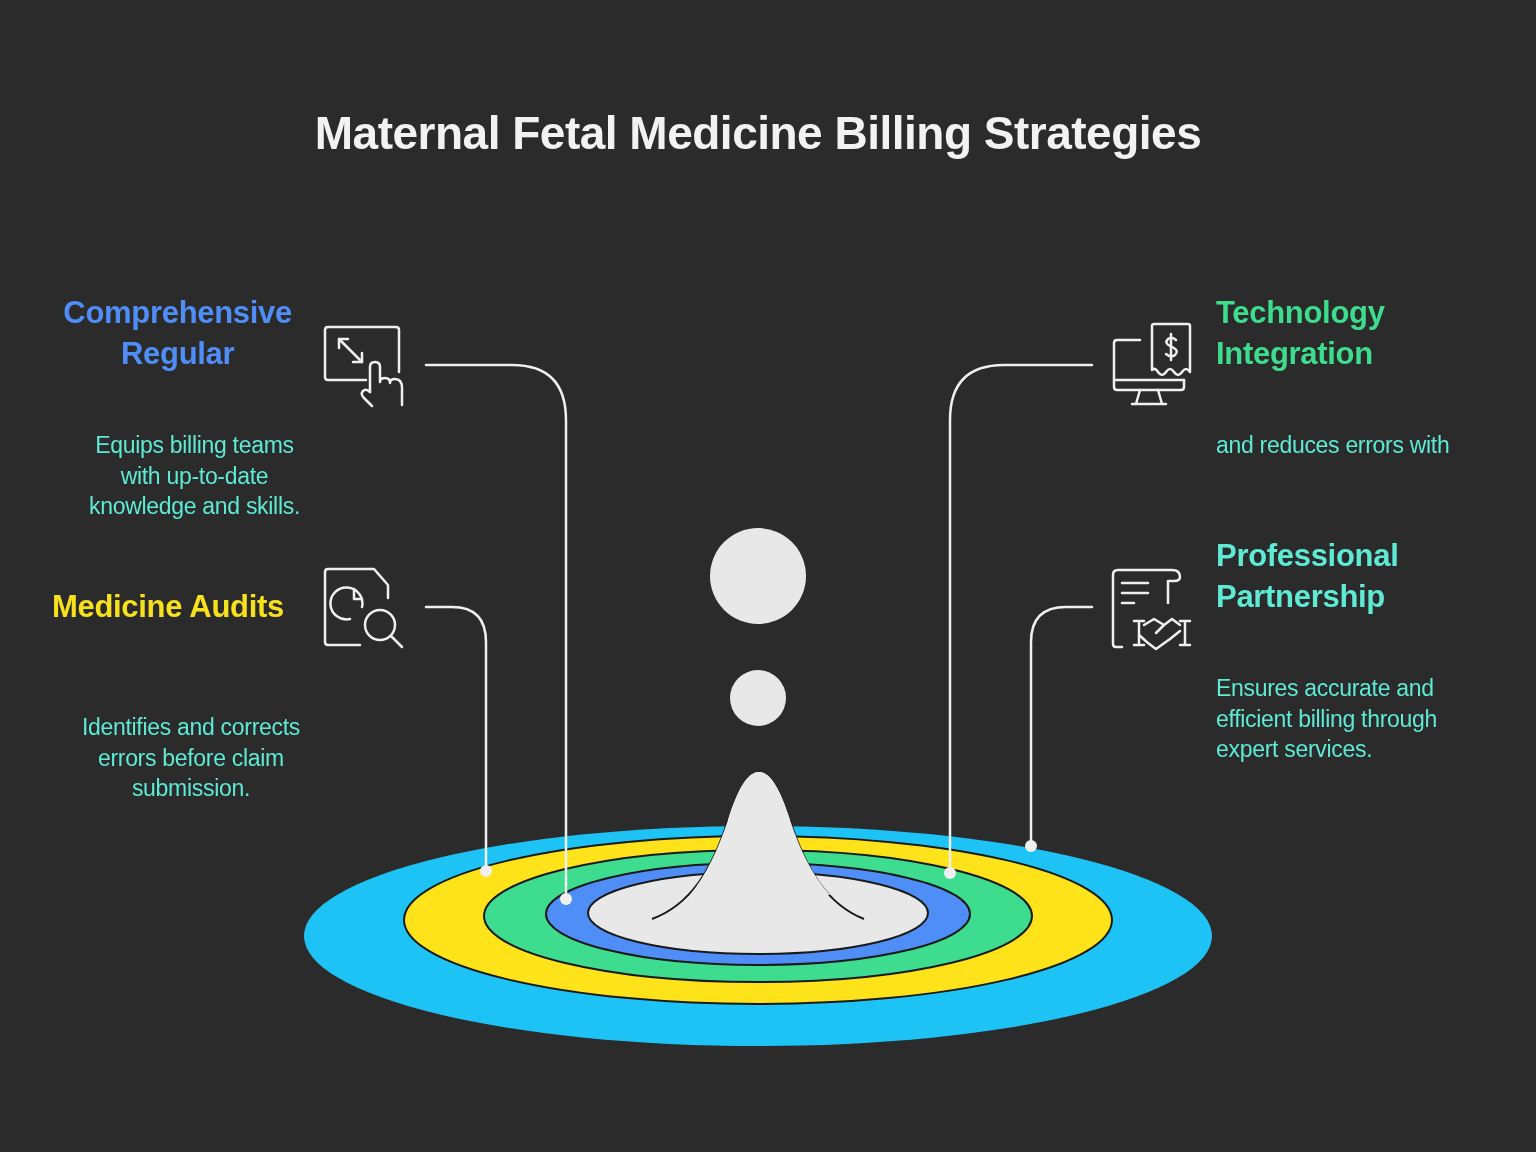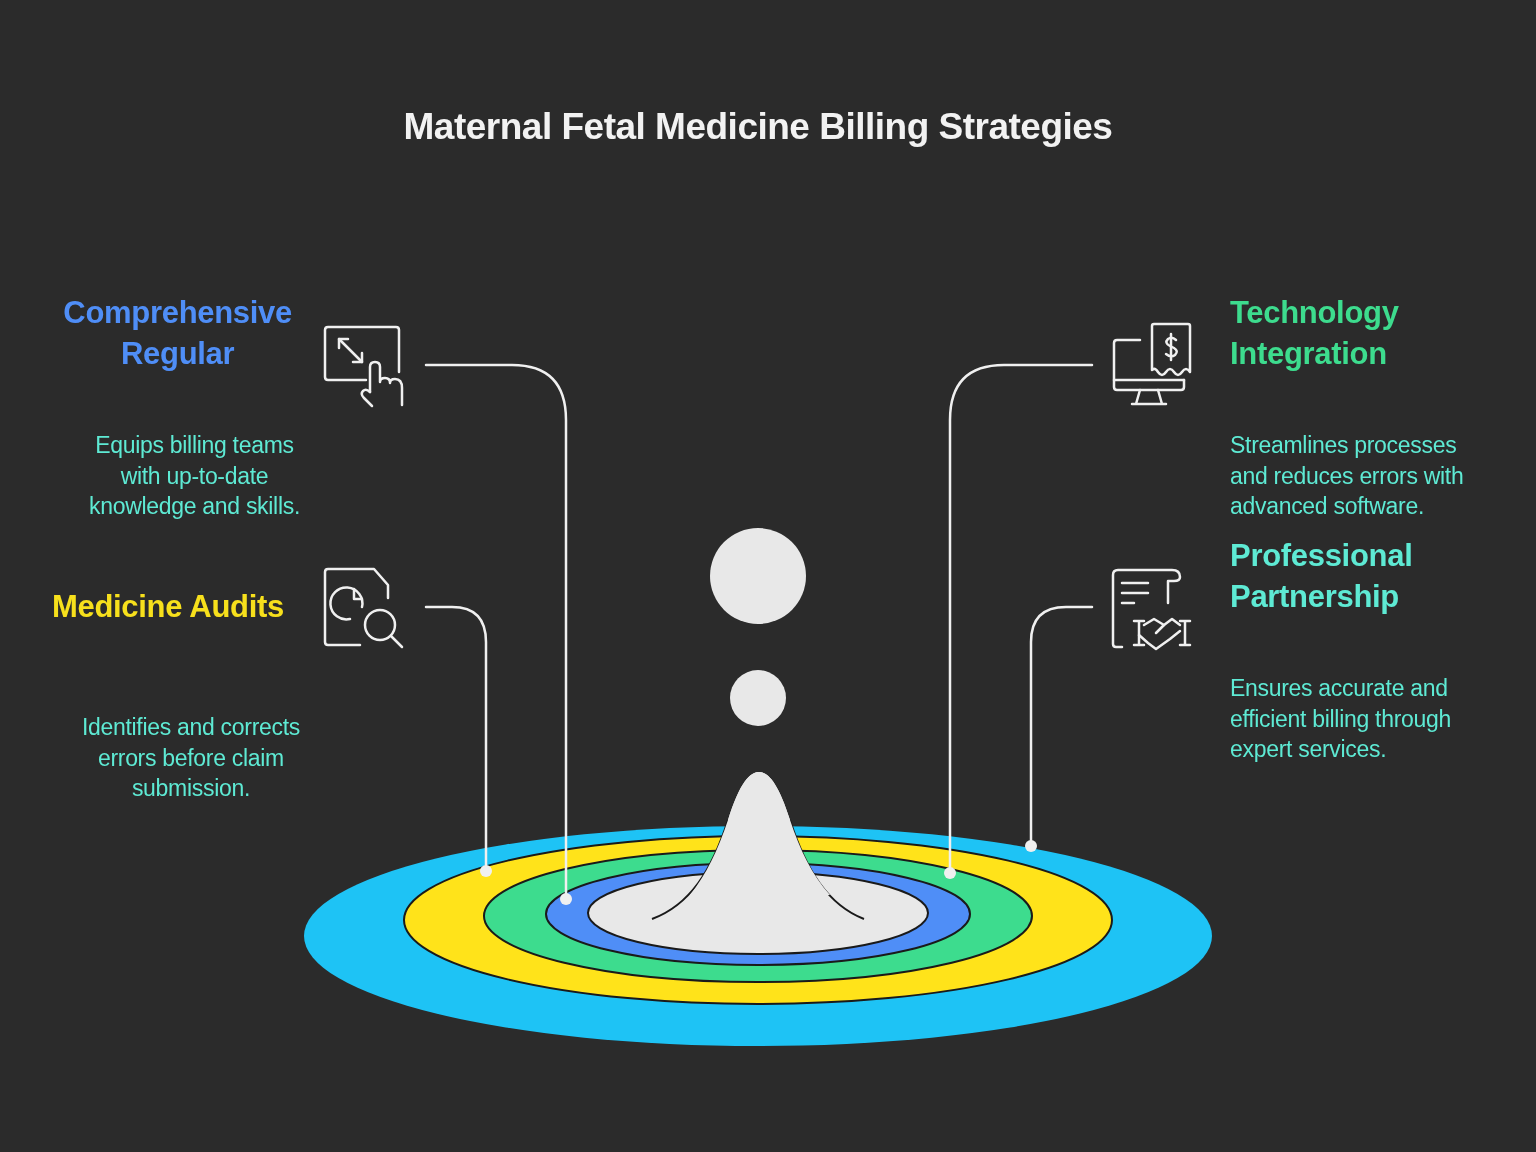--- a/index.html
+++ b/index.html
@@ -14,21 +14,21 @@
       overflow: hidden;
       font-family: "Liberation Sans", "DejaVu Sans", sans-serif;
     }
     .title {
       position: absolute;
       top: 106px;
       left: 0;
       width: 1516px;
       text-align: center;
       color: #f2f2f2;
-      font-size: 37px;
+      font-size: 46px;
       font-weight: bold;
       letter-spacing: -0.5px;
     }
     .diagram-svg {
       position: absolute;
       left: 0;
       top: 0;
     }
     .heading {
       position: absolute;
@@ -38,21 +38,21 @@
       letter-spacing: -0.3px;
     }
     .desc {
       position: absolute;
       color: #5eead4;
       font-size: 23px;
       line-height: 30.5px;
       letter-spacing: -0.3px;
     }
     .left { text-align: center; }
-    .right { text-align: left; margin-left: 14px; }
+    .right { text-align: left; }
     .icon {
       position: absolute;
       width: 110px;
       height: 110px;
     }
   </style>
 </head>
 <body>
 
 <div class="title">Maternal Fetal Medicine Billing Strategies</div>
@@ -129,23 +129,21 @@
     </g>
   </svg>
 </div>
 
 <div>
   <div class="heading right" style="left:1216px; top:292px; color:#3ddc8e;">
     <div>Technology</div>
     <div>Integration</div>
   </div>
   <div class="desc right" style="left:1216px; top:430px;">
-    <div>Streamlines processes</div>
     <div>and reduces errors with</div>
-    <div>advanced software.</div>
   </div>
   <svg class="icon" style="left:1100px; top:310px;" viewBox="0 0 110 110">
     <g fill="none" stroke="#f0f0f0" stroke-width="2.5" stroke-linecap="round" stroke-linejoin="round">
       <path d="M40 30 L 17 30 Q 14 30 14 33 L 14 77 Q 14 80 17 80 L 81 80 Q 84 80 84 77 L 84 70"></path>
       <path d="M14 70 L 84 70"></path>
       <path d="M40 80 L 36 94 M58 80 L 62 94 M32 94 L 66 94"></path>
       <path d="M52 60 L 52 16 Q 52 14 54 14 L 88 14 Q 90 14 90 16 L 90 62 Q 86 56 82 62 Q 78 68 74 62 Q 70 56 66 62 Q 62 68 58 62 Q 55 57 52 60"></path>
       <path d="M76 30 Q 72 26 68 29 Q 64 33 70 36 L 74 38 Q 79 41 75 45 Q 71 48 66 44"></path>
       <path d="M71 24 L 71 50"></path>
     </g>

